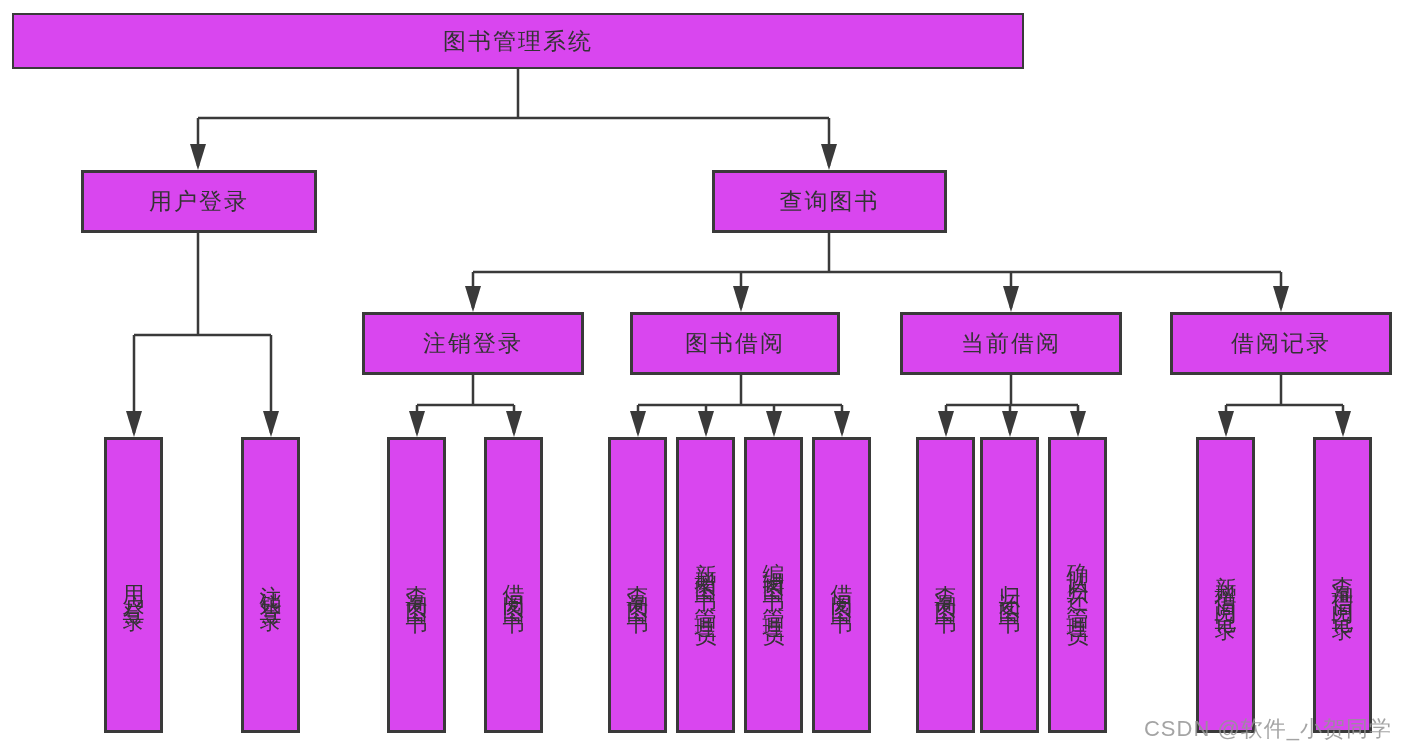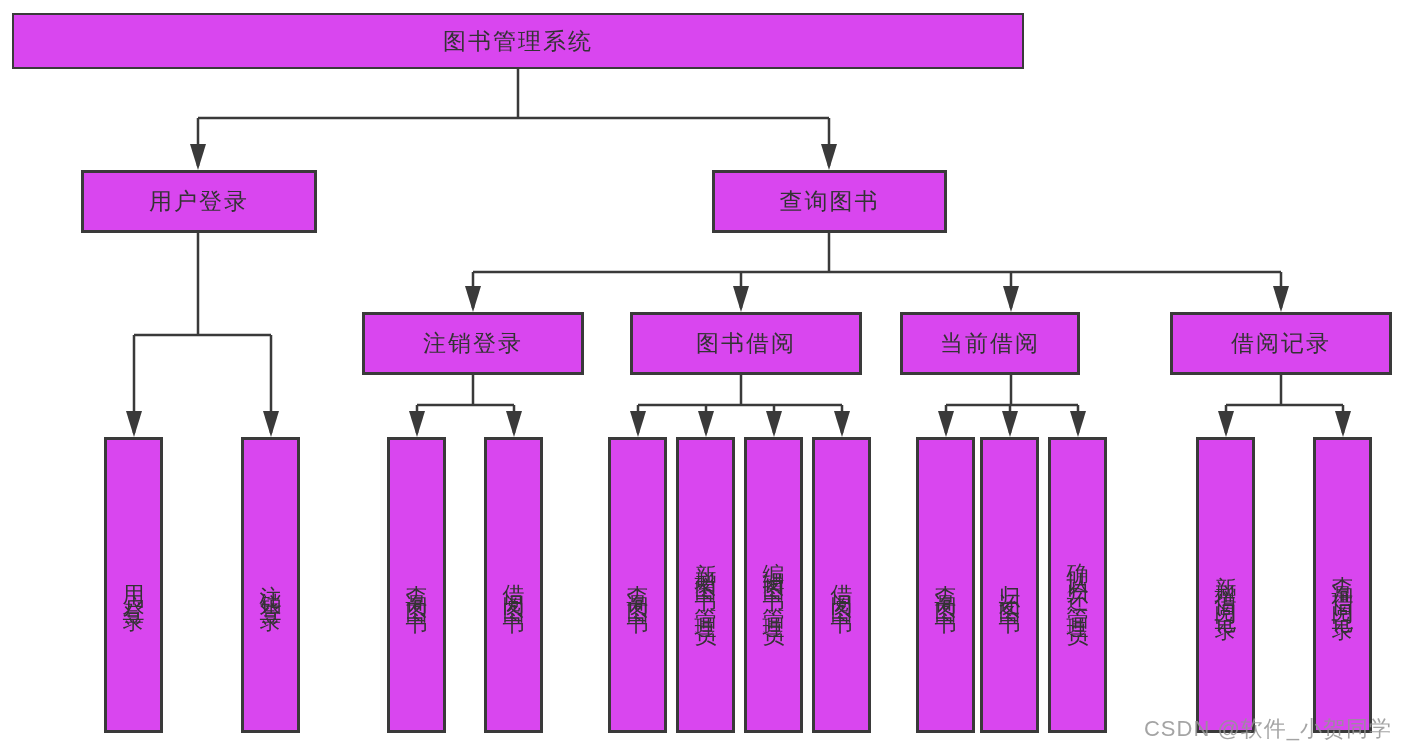--- a/index.html
+++ b/index.html
@@ -86,24 +86,24 @@
   <div class="node" style="left:81px;top:170px;width:236px;height:63px">
     <span class="lbl">用户登录</span>
   </div>
   <div class="node" style="left:712px;top:170px;width:235px;height:63px">
     <span class="lbl">查询图书</span>
   </div>
 
   <div class="node" style="left:362px;top:312px;width:222px;height:63px">
     <span class="lbl">注销登录</span>
   </div>
-  <div class="node" style="left:630px;top:312px;width:232px;height:63px">
+  <div class="node" style="left:630px;top:312px;width:210px;height:63px">
     <span class="lbl">图书借阅</span>
   </div>
-  <div class="node" style="left:900px;top:312px;width:180px;height:63px">
+  <div class="node" style="left:900px;top:312px;width:222px;height:63px">
     <span class="lbl">当前借阅</span>
   </div>
   <div class="node" style="left:1170px;top:312px;width:222px;height:63px">
     <span class="lbl">借阅记录</span>
   </div>
 
   <div class="node v" style="left:104px;top:437px;width:59px;height:296px">
     <span class="vlbl">用户登录</span>
   </div>
   <div class="node v" style="left:241px;top:437px;width:59px;height:296px">

